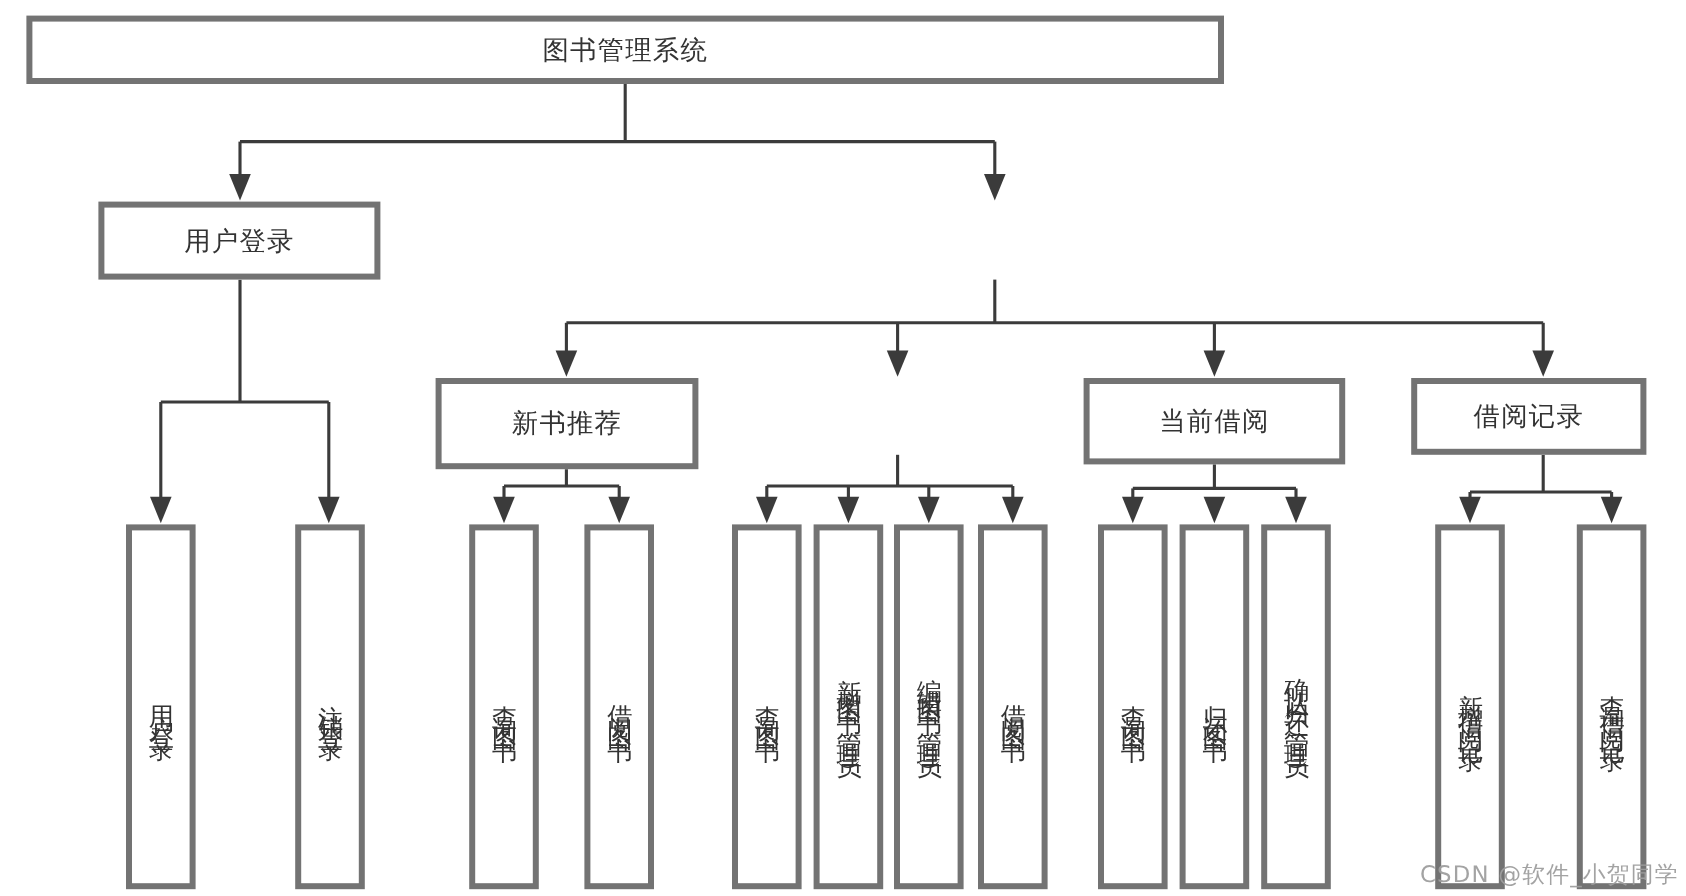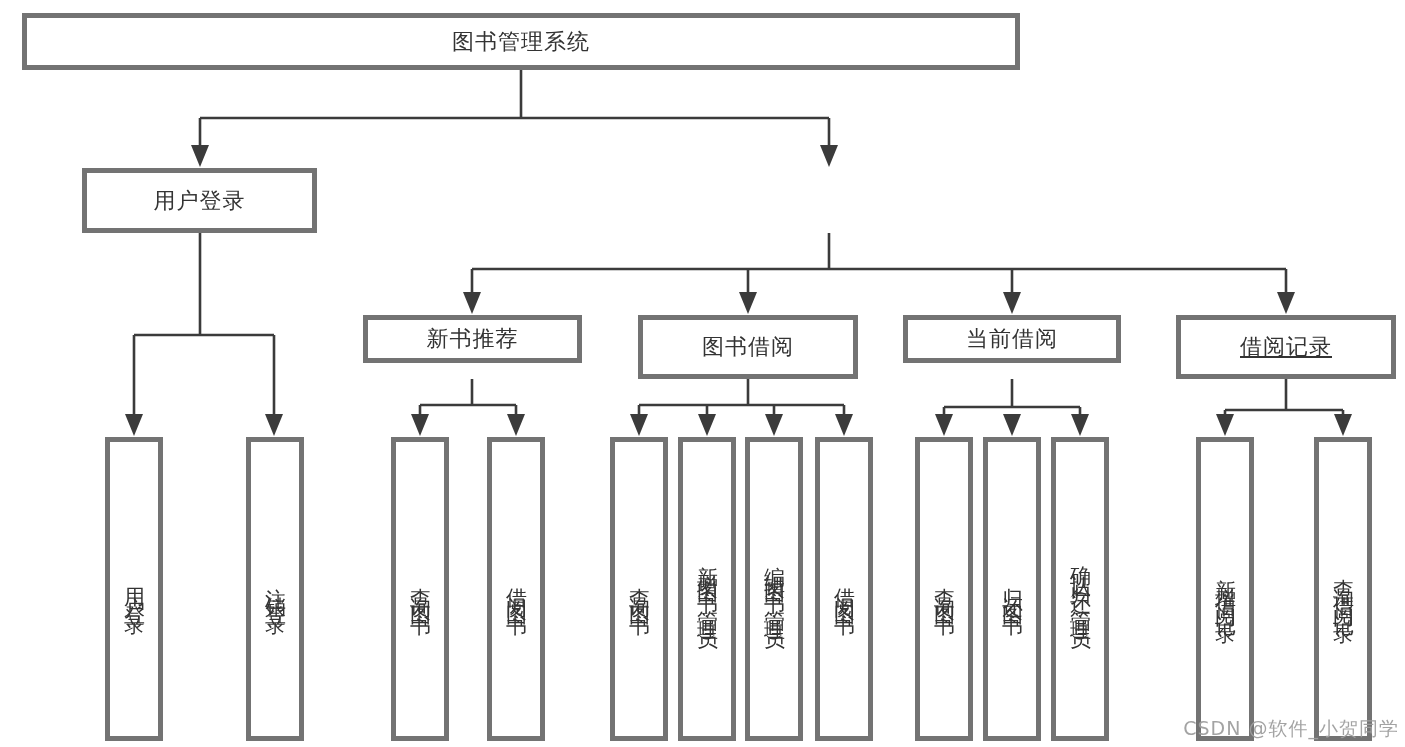--- a/index.html
+++ b/index.html
@@ -125,24 +125,23 @@
       <line x1="1343" y1="410" x2="1343" y2="418"></line>
       <path class="ah" d="M1225,436 l-9,-22 h18 z"></path>
       <path class="ah" d="M1343,436 l-9,-22 h18 z"></path>
     </g>
   </svg>
 
   <div class="box h" style="left:22px; top:13px; width:998px; height:57px;">图书管理系统</div>
 
   <div class="box h" style="left:82px; top:168px; width:235px; height:65px;">用户登录</div>
 
-  <div class="box h" style="left:363px; top:315px; width:219px; height:48px;">新书推荐</div>
-  <div class="box h" style="left:638px; top:315px; width:220px; height:64px;">图书借阅</div>
-  <div class="box h" style="left:903px; top:315px; width:218px; height:48px;">当前借阅</div>
-  <div class="box h" style="left:1176px; top:315px; width:220px; height:64px;text-decoration:underline;">借阅记录</div>
+  <div class="box h" style="left:363px; top:315px; width:219px; height:76px;">新书推荐</div>
+  <div class="box h" style="left:903px; top:315px; width:218px; height:72px;">当前借阅</div>
+  <div class="box h" style="left:1176px; top:315px; width:196px; height:64px;">借阅记录</div>
 
   <div class="box v" style="left:105px; top:437px; width:58px; height:304px;">用户登录</div>
   <div class="box v" style="left:246px; top:437px; width:58px; height:304px;">注销登录</div>
 
   <div class="box v" style="left:391px; top:437px; width:58px; height:304px;">查询图书</div>
   <div class="box v" style="left:487px; top:437px; width:58px; height:304px;">借阅图书</div>
 
   <div class="box v" style="left:610px; top:437px; width:58px; height:304px;">查询图书</div>
   <div class="box v" style="left:678px; top:437px; width:58px; height:304px;">新增图书（管理员）</div>
   <div class="box v" style="left:745px; top:437px; width:58px; height:304px;">编辑图书（管理员）</div>

